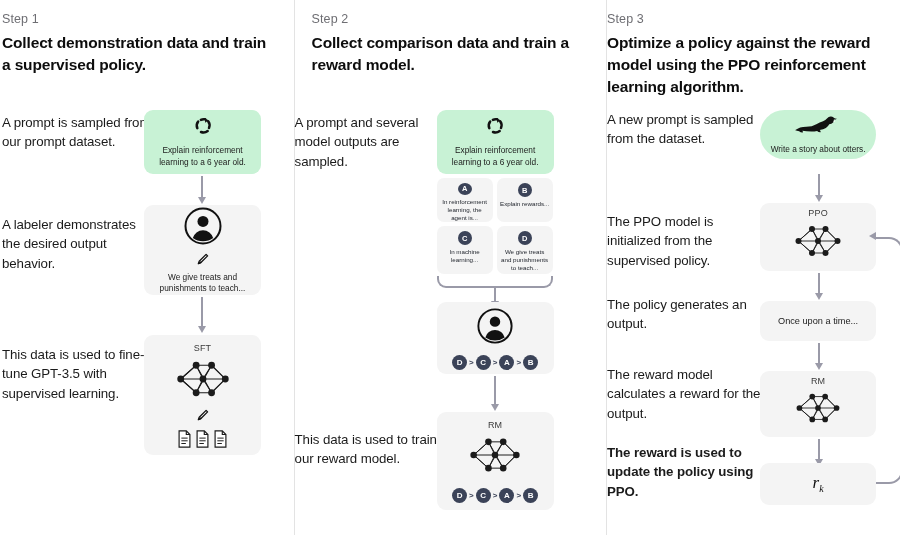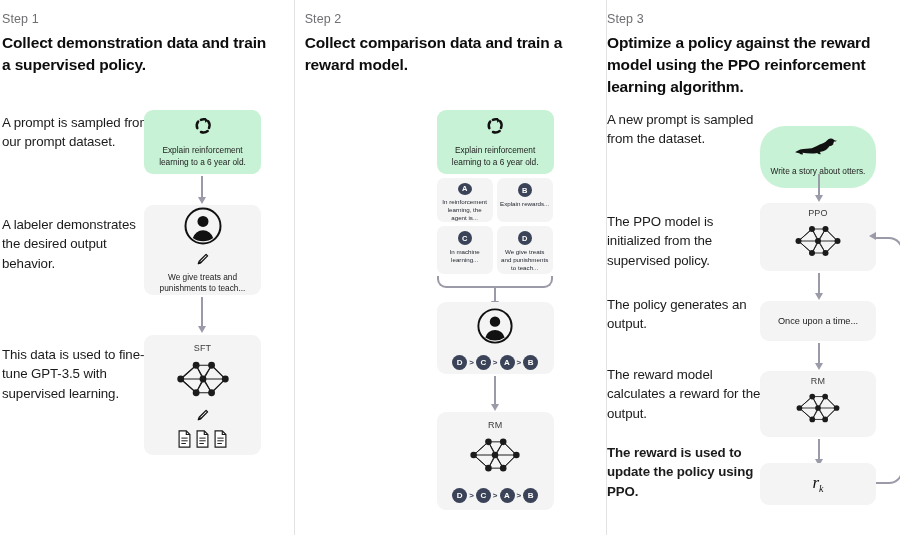--- a/index.html
+++ b/index.html
@@ -16,21 +16,21 @@
     display: flex;
     background: #ffffff;
     gap: 16px;
   }
   .column {
     position: relative;
     height: 535px;
     padding: 12px 0 0 0;
   }
   .col1 { width: 288px; padding-left: 2px; }
-  .col2 { width: 307px; padding-left: 10px; border-left: 1px solid #e3e3e3; }
+  .col2 { width: 307px; padding-left: 17px; border-left: 1px solid #e3e3e3; }
   .col3 { width: 305px; border-left: 1px solid #e3e3e3; }
 
   .step-label {
     font-size: 12.5px;
     color: #6e6e73;
     letter-spacing: 0.1px;
     margin-bottom: 6px;
   }
   .step-title {
     font-size: 15.5px;
@@ -278,20 +278,22 @@
             </g>
         </svg>
       </div>
     </div>
   </div>
 
   <div class="column col2">
     <div class="step-label">Step 2</div>
     <div class="step-title">Collect comparison data and train a reward model.</div>
 
+    <div class="narr" style="left:0px; top:113px;">A prompt and several model outputs are sampled.</div>
+    <div class="narr" style="left:0px; top:430px;">This data is used to train our reward model.</div>
 
     <div class="box green" style="left:142px; top:110px; width:117px; height:64px;">
       <span class="ic">
         <svg width="20" height="20" viewBox="0 0 24 24">
           <g fill="none" stroke="#111" stroke-width="3" stroke-linecap="round">
             <path d="M6.2 6.6 A8 8 0 0 0 5.2 14.6"></path>
             <path d="M9.6 19.2 A8 8 0 0 0 17.6 18"></path>
             <path d="M19.2 14.4 A8 8 0 0 0 18.2 6.4"></path>
             <path d="M14.6 4 A8 8 0 0 0 9.4 4.6"></path>
           </g>
@@ -379,21 +381,21 @@
   <div class="column col3">
     <div class="step-label">Step 3</div>
     <div class="step-title">Optimize a policy against the reward model using the PPO reinforcement learning algorithm.</div>
 
     <div class="narr" style="left:0px; top:110px;">A new prompt is sampled from the dataset.</div>
     <div class="narr" style="left:0px; top:295px; width:160px;">The policy generates an output.</div>
     <div class="narr" style="left:0px; top:212px; width:160px;">The PPO model is initialized from the supervised policy.</div>
     <div class="narr" style="left:0px; top:365px; width:155px;">The reward model calculates a reward for the output.</div>
     <div class="narr" style="left:0px; top:443px; width:152px;font-weight:bold;">The reward is used to update the policy using PPO.</div>
 
-    <div class="box green" style="left:153px; top:126px; width:116px; height:62px;border-radius:25px;">
+    <div class="box green" style="left:153px; top:110px; width:116px; height:49px;border-radius:25px;">
       <span class="ic">
         <svg width="52" height="22" viewBox="0 0 62 26">
           <path d="M4 19 q5 -4 13 -4 q7 0 12 -3 q4 -2.5 8 -3.5 q3 -1 5 -3.5 q1.5 -2 4 -2.2
                    q2 -0.2 3.5 1.2 q1.6 1.4 4 1.4 q-1.6 1.4 -3.6 1.1 q0.6 2.1 -0.9 3.6
                    q-1.8 1.8 -4.6 2 q-1.4 2.8 -4 4.4 q-3 1.9 -7.4 2.6 q1.5 1.4 1.1 2.4
                    q-2.4 0.2 -4.2 -1.4 q-3 0.6 -6.6 0.6 q-6 0 -11 -0.9 q1.2 1.3 0.6 2.1
                    q-2.4 0.3 -4.4 -1.4 q-2.6 -0.4 -5.1 -1.5 z" fill="#111"></path>
           <circle cx="50.2" cy="8.4" r="0.9" fill="#fff"></circle>
         </svg>
       </span>

